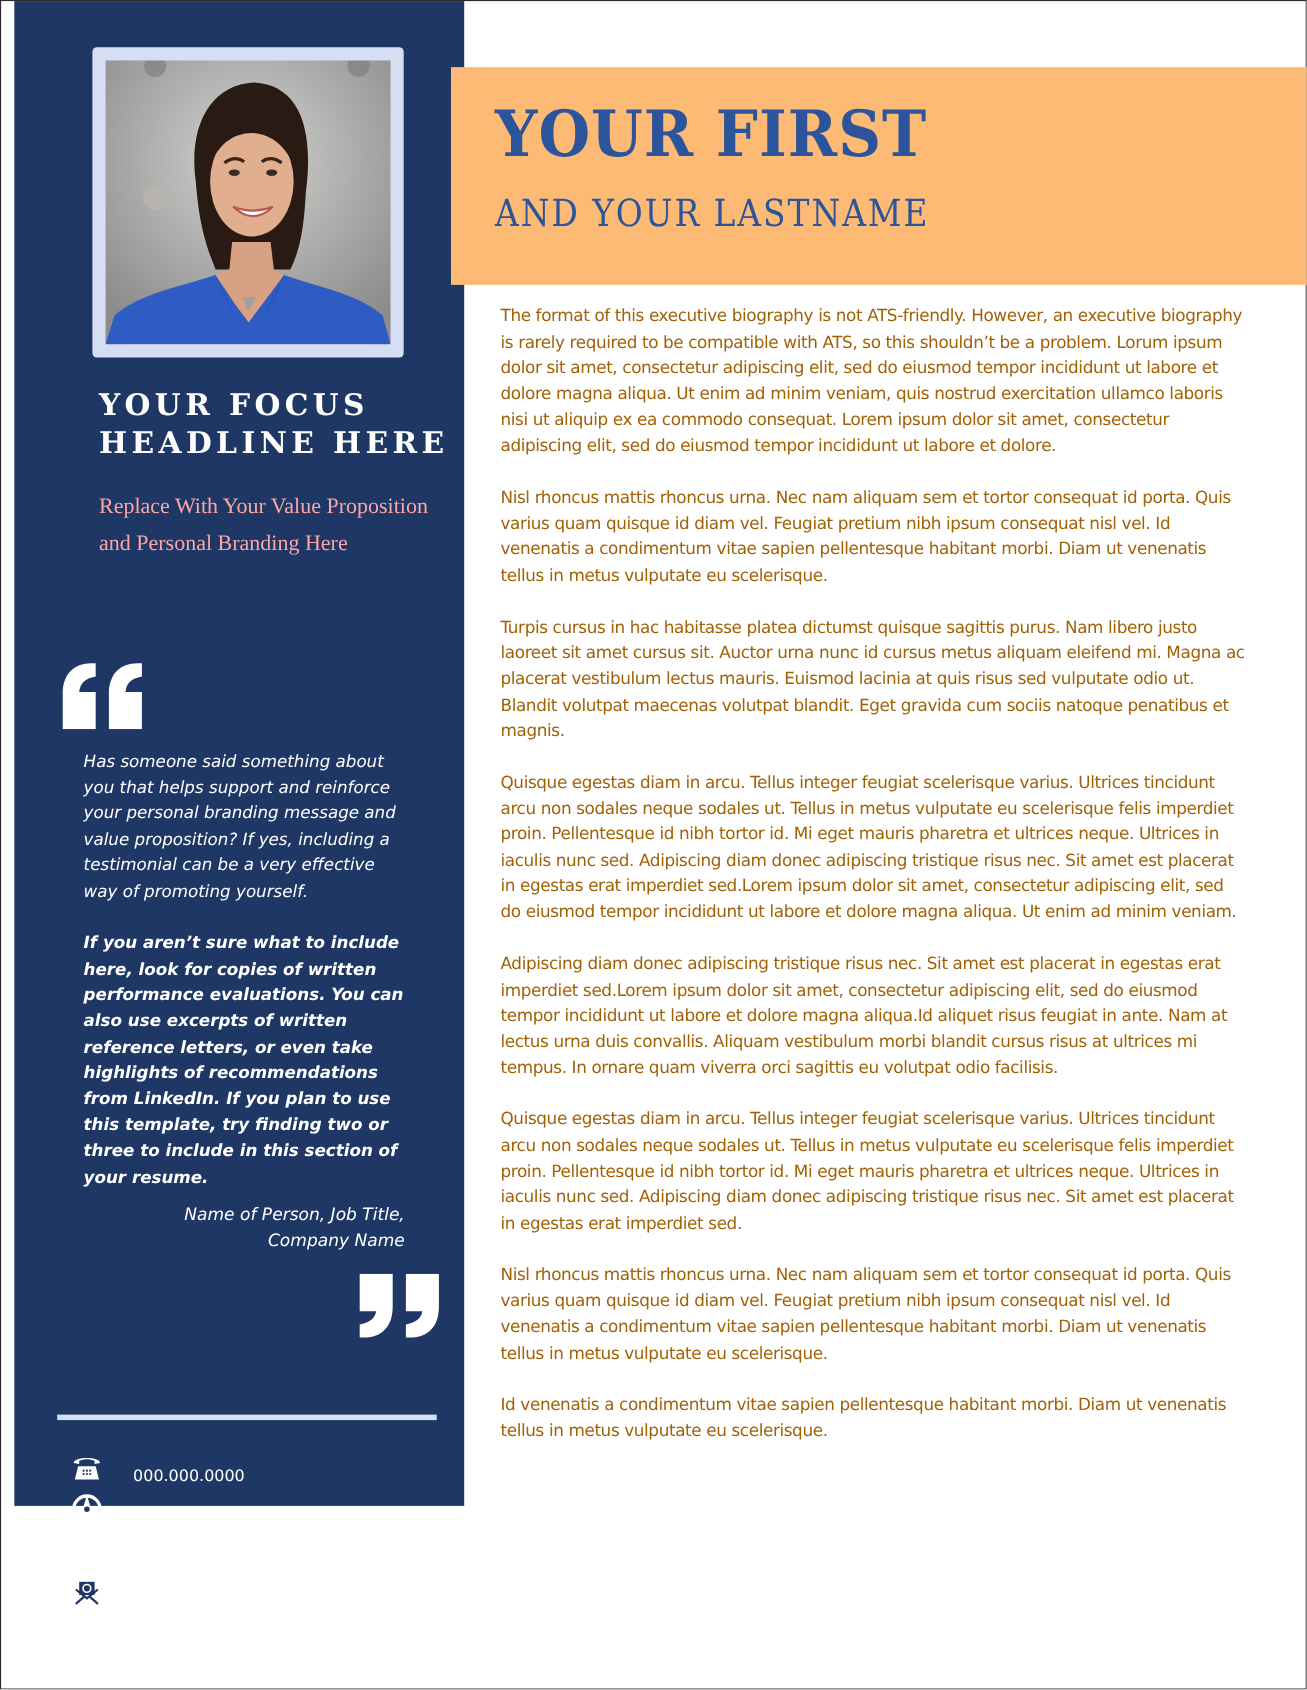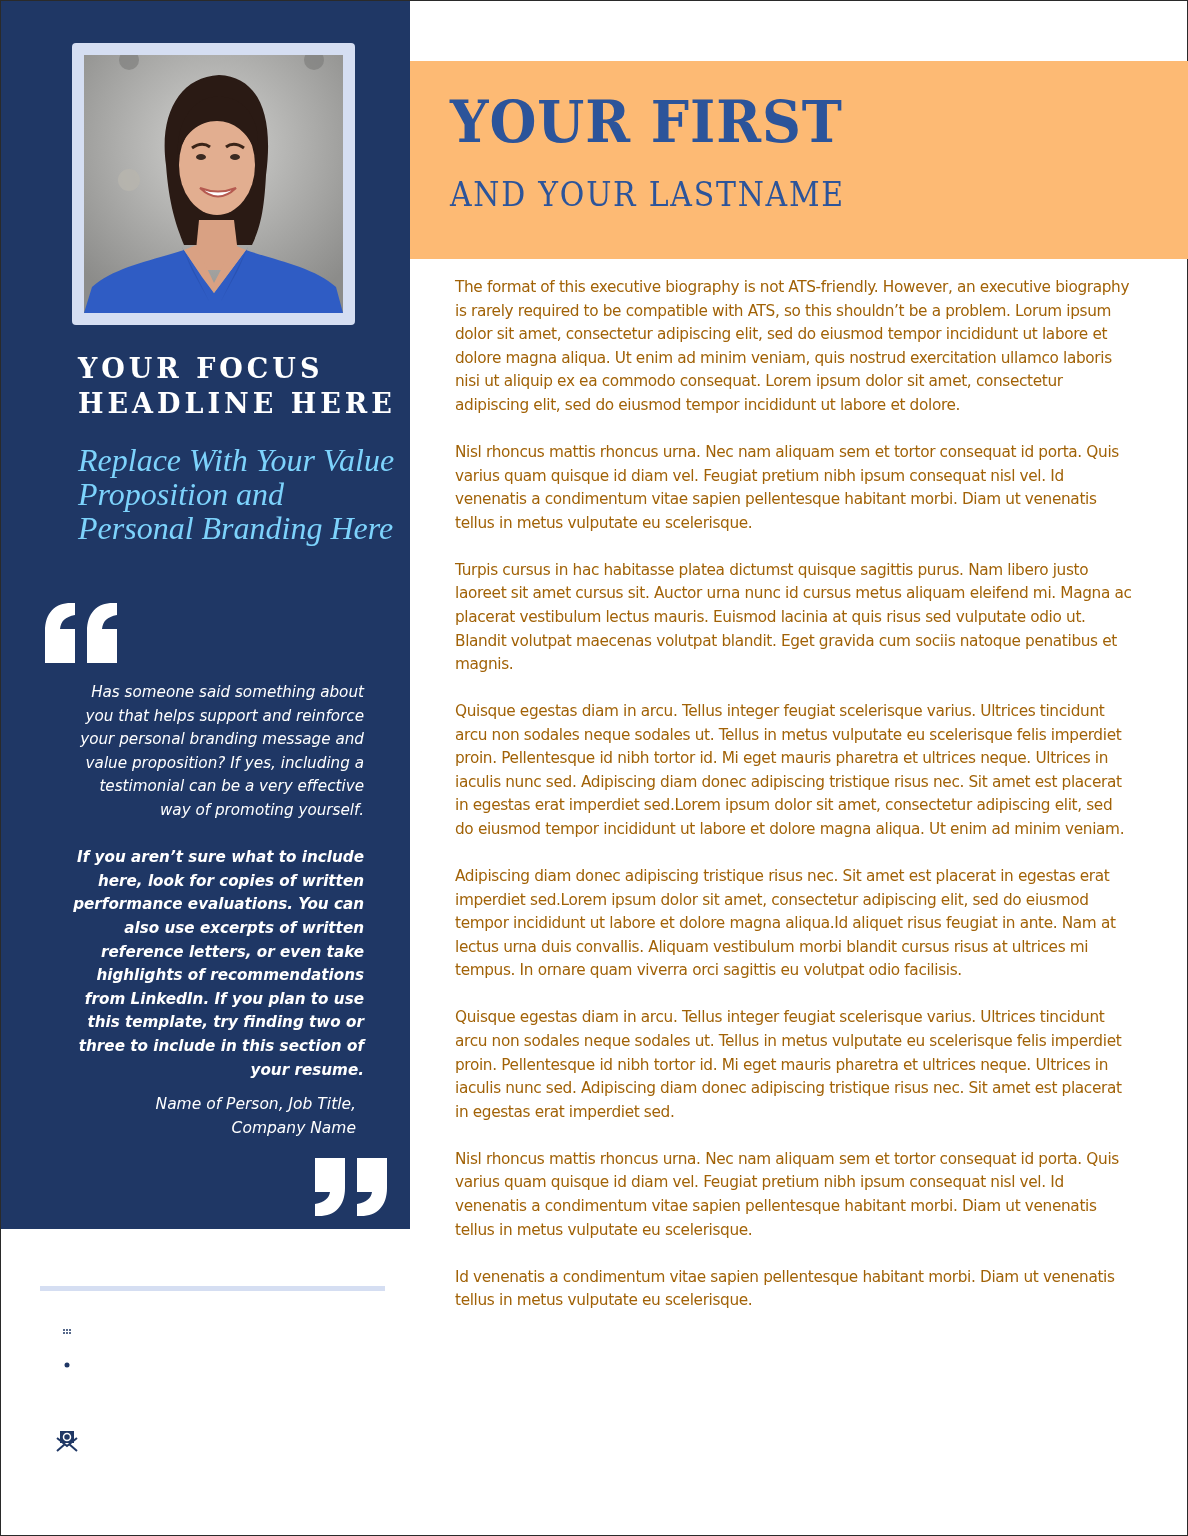--- a/index.html
+++ b/index.html
@@ -2,47 +2,47 @@
 <html><head>
   <meta charset="utf-8">
   <style>
     * { box-sizing: border-box; margin: 0; padding: 0; }
     html, body { width: 1188px; height: 1536px; background: #ffffff; overflow: hidden; }
     body { position: relative; font-family: "Liberation Sans", sans-serif; }
 
     .page { position: absolute; left: 0; top: 0; width: 1188px; height: 1536px; background: #ffffff; border: 1px solid #2a2a2a; }
 
     
-    .sidebar { position: absolute; left: 0; top: 0; width: 409px; height: 1228px; background: #1f3765; }
+    .sidebar { position: absolute; left: 12px; top: 0; width: 409px; height: 1368px; background: #1f3765; }
 
     .photo-frame { position: absolute; left: 71px; top: 42px; width: 283px; height: 282px; background: #d5def2; border-radius: 4px; }
     .photo { position: absolute; left: 12px; top: 12px; width: 259px; height: 258px; overflow: hidden;
       background: radial-gradient(ellipse at 50% 30%, #cfcfcd 0%, #a8a8a6 55%, #8f8f8d 100%); }
     .photo svg { width: 100%; height: 100%; display: block; }
 
     .focus-headline { position: absolute; left: 77px; top: 350px; width: 320px; color: #ffffff;
       font-family: "DejaVu Serif", serif; font-weight: bold; font-size: 27px; letter-spacing: 4px; line-height: 35px; }
-    .value-prop { position: absolute; left: 77px; top: 442px; width: 320px; color: #7dd3fc;
-      font-family: "Liberation Serif", serif; font-size: 32px; line-height: 34px; font-style: italic; }
+    .value-prop { position: absolute; left: 77px; top: 442px; width: 320px; color: #fca5a5;
+      font-family: "Liberation Serif", serif; font-size: 20px; line-height: 34px; }
 
     .quote-open { position: absolute; left: 42px; top: 600px; width: 78px; height: 62px; }
     .quote-close { position: absolute; left: 312px; top: 1157px; width: 78px; height: 60px; }
 
     .testimonial { position: absolute; left: 63px; top: 680px; width: 300px; color: #ffffff;
       font-family: "DejaVu Sans", sans-serif; font-style: italic; font-size: 15.2px; line-height: 23.6px; }
-    .testimonial p { margin-bottom: 23.6px; text-align: right; }
+    .testimonial p { margin-bottom: 23.6px; }
     .testimonial p:last-child { margin-bottom: 0; font-weight: bold; }
 
     .attribution { position: absolute; left: 63px; top: 1091px; width: 292px; text-align: right; color: #ffffff;
       font-family: "DejaVu Sans", sans-serif; font-size: 15.5px; line-height: 24px; font-style: italic; }
 
     .divider { position: absolute; left: 39px; top: 1285px; width: 345px; height: 5px; background: #d5def2; }
 
     .contacts { position: absolute; left: 48px; top: 1312px; width: 340px; }
-    .contact-row { display: flex; align-items: flex-start; height: 37px; }
+    .contact-row { display: flex; align-items: flex-end; height: 37px; }
     .contact-icon { width: 36px; height: 30px; display: flex; align-items: center; justify-content: center; margin-right: 24px; }
     .contact-icon svg { width: 30px; height: 30px; }
     .contact-text { color: #ffffff; font-family: "DejaVu Sans", sans-serif; font-size: 14.5px; }
 
     
     .name-band { position: absolute; left: 409px; top: 60px; width: 933px; height: 198px; background: #fdba74; }
     .first-name { position: absolute; left: 40px; top: 26px; color: #2c549a;
       font-family: "DejaVu Serif", serif; font-weight: bold; font-size: 58px; line-height: 70px; letter-spacing: 1px; transform: scaleX(0.93); transform-origin: left; }
     .last-name { position: absolute; left: 40px; top: 112px; color: #2c549a;
       font-family: "DejaVu Serif", serif; font-size: 34px; line-height: 42px; letter-spacing: 2px; transform: scaleX(0.88); transform-origin: left; }

